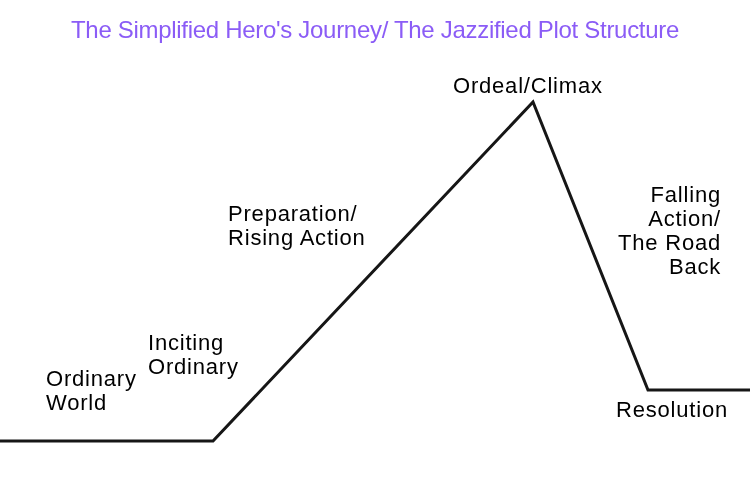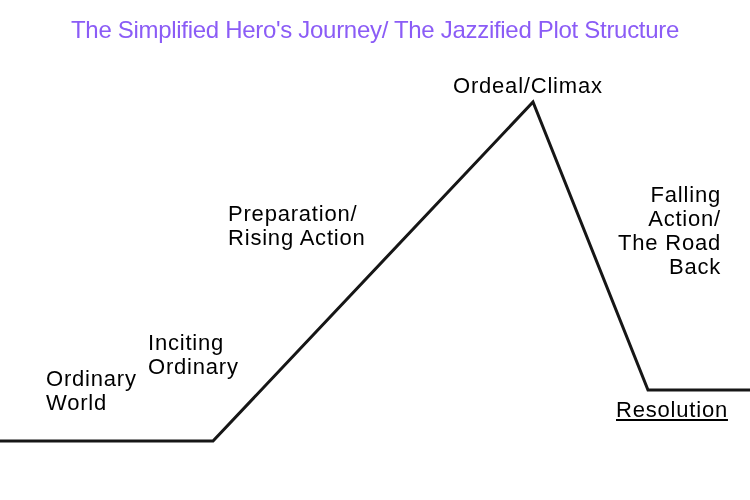--- a/index.html
+++ b/index.html
@@ -50,21 +50,21 @@
     font-weight: 300;
     letter-spacing: 0.8px;
     line-height: 24px;
     white-space: pre-line;
   }
   .lbl-ordinary-world        { left: 14px;  top: 367px; margin-left: 32px; }
   .lbl-inciting-incident     { left: 148px; top: 331px; }
   .lbl-preparation           { left: 228px; top: 202px; }
   .lbl-ordeal-climax         { left: 453px; top: 74px;  }
   .lbl-falling-action        { left: 618px; top: 183px; text-align: right; }
-  .lbl-resolution            { left: 616px; top: 398px; text-decoration: underline; }
+  .lbl-resolution            { left: 616px; top: 398px; }
 </style>
 </head>
 <body>
 
 <div class="canvas">
 
   <h1 class="diagram-title">The Simplified Hero's Journey/ The Jazzified Plot Structure</h1>
 
   <svg class="plot-svg" viewBox="0 0 750 500" aria-hidden="true">
     <polyline points="0,441 213,441 533,102 648,390 750,390" stroke="#161616"></polyline>

